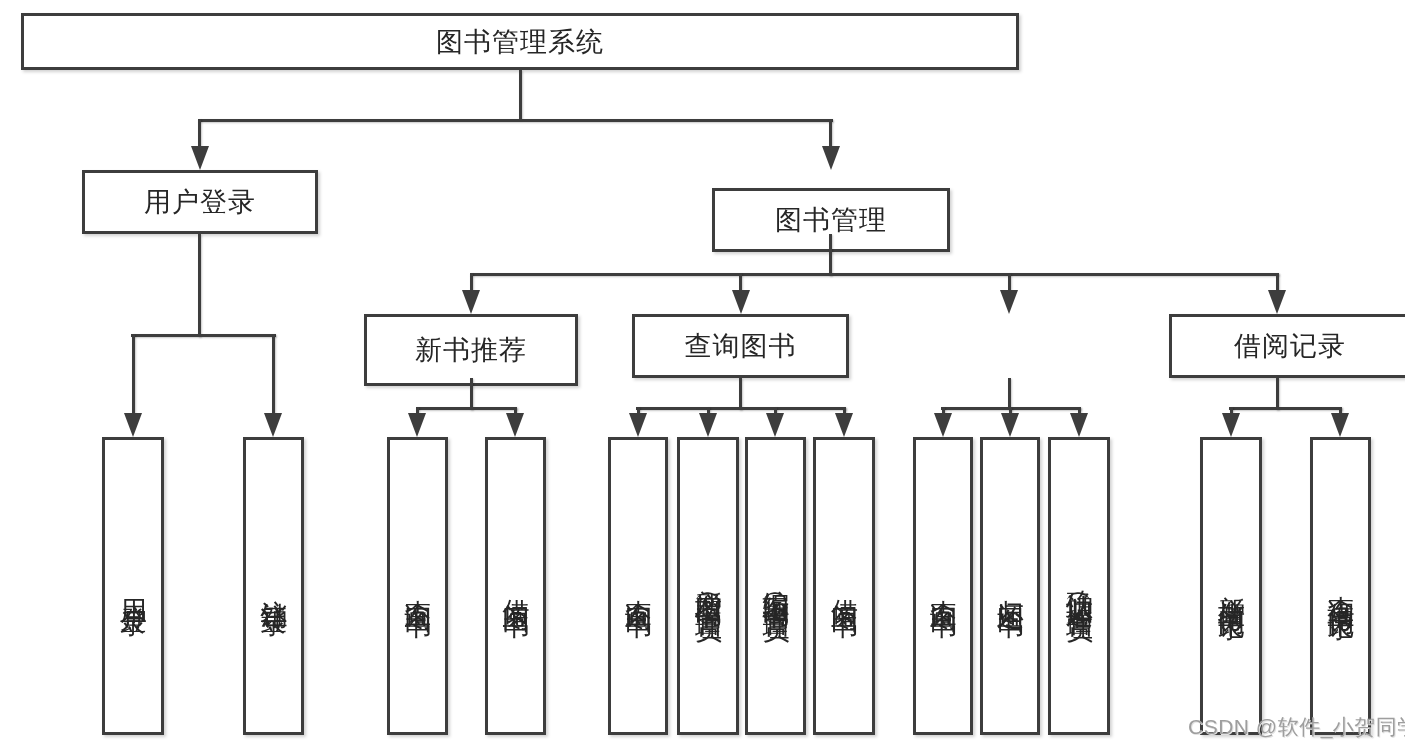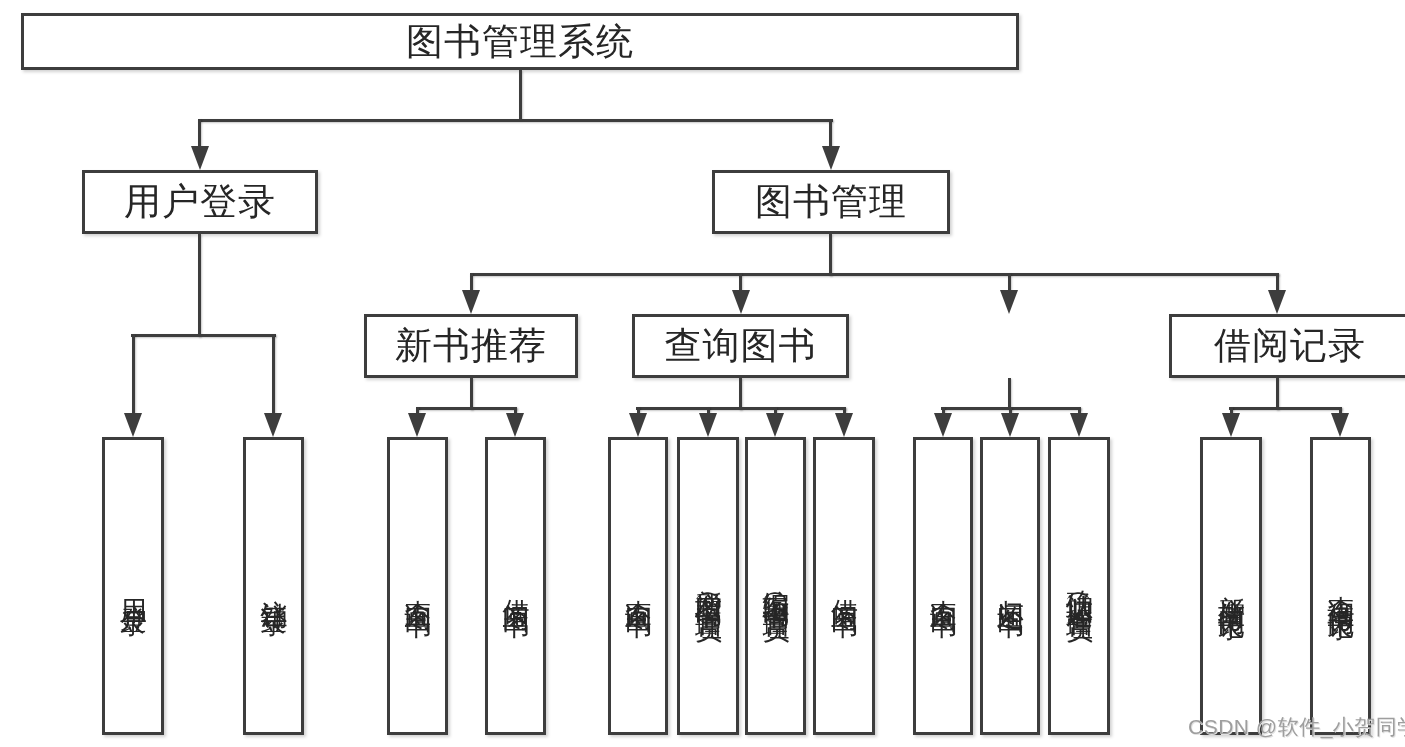--- a/index.html
+++ b/index.html
@@ -15,21 +15,21 @@
     position: absolute;
     box-sizing: border-box;
     border: 3px solid #3d3d3d;
     background: #ffffff;
     display: flex;
     align-items: center;
     justify-content: center;
     box-shadow: 2px 2px 3px rgba(0,0,0,0.18);
   }
   .hlabel {
-    font-size: 37px;
+    font-size: 27px;
     color: #262626;
     letter-spacing: 1px;
     white-space: nowrap;
   }
   .vlabel {
     writing-mode: vertical-rl;
     text-orientation: mixed;
     font-size: 27px;
     letter-spacing: 4px;
     line-height: 1;
@@ -73,21 +73,21 @@
   <div class="line" style="left:519px; top:70px; width:3px; height:50px;"></div>
   <div class="line" style="left:198px; top:119px; width:635px; height:3px;"></div>
   <div class="line" style="left:198px; top:119px; width:3px; height:30px;"></div>
   <div class="arrow" style="left:191px; top:146px;"></div>
   <div class="line" style="left:829px; top:119px; width:3px; height:30px;"></div>
   <div class="arrow" style="left:822px; top:146px;"></div>
 
   <div class="box" style="left:82px; top:170px; width:236px; height:64px;">
     <span class="hlabel">用户登录</span>
   </div>
-  <div class="box" style="left:712px; top:170px; width:238px; height:64px;">
+  <div class="box" style="left:712px; top:188px; width:238px; height:64px;">
     <span class="hlabel">图书管理</span>
   </div>
 
   <div class="line" style="left:198px; top:234px; width:3px; height:103px;"></div>
   <div class="line" style="left:131px; top:334px; width:145px; height:3px;"></div>
   <div class="line" style="left:132px; top:334px; width:3px; height:82px;"></div>
   <div class="arrow" style="left:124px; top:413px;"></div>
   <div class="line" style="left:272px; top:334px; width:3px; height:82px;"></div>
   <div class="arrow" style="left:264px; top:413px;"></div>
 
@@ -95,21 +95,21 @@
   <div class="line" style="left:470px; top:273px; width:809px; height:3px;"></div>
   <div class="line" style="left:470px; top:273px; width:3px; height:19px;"></div>
   <div class="arrow" style="left:462px; top:290px;"></div>
   <div class="line" style="left:739px; top:273px; width:3px; height:19px;"></div>
   <div class="arrow" style="left:732px; top:290px;"></div>
   <div class="line" style="left:1008px; top:273px; width:3px; height:19px;"></div>
   <div class="arrow" style="left:1000px; top:290px;"></div>
   <div class="line" style="left:1276px; top:273px; width:3px; height:19px;"></div>
   <div class="arrow" style="left:1268px; top:290px;"></div>
 
-  <div class="box" style="left:364px; top:314px; width:214px; height:64px;">
+  <div class="box" style="left:364px; top:314px; width:214px; height:72px;">
     <span class="hlabel">新书推荐</span>
   </div>
   <div class="box" style="left:632px; top:314px; width:217px; height:64px;">
     <span class="hlabel">查询图书</span>
   </div>
   <div class="box" style="left:1169px; top:314px; width:242px; height:64px;">
     <span class="hlabel">借阅记录</span>
   </div>
 
   <div class="line" style="left:470px; top:378px; width:3px; height:32px;"></div>

